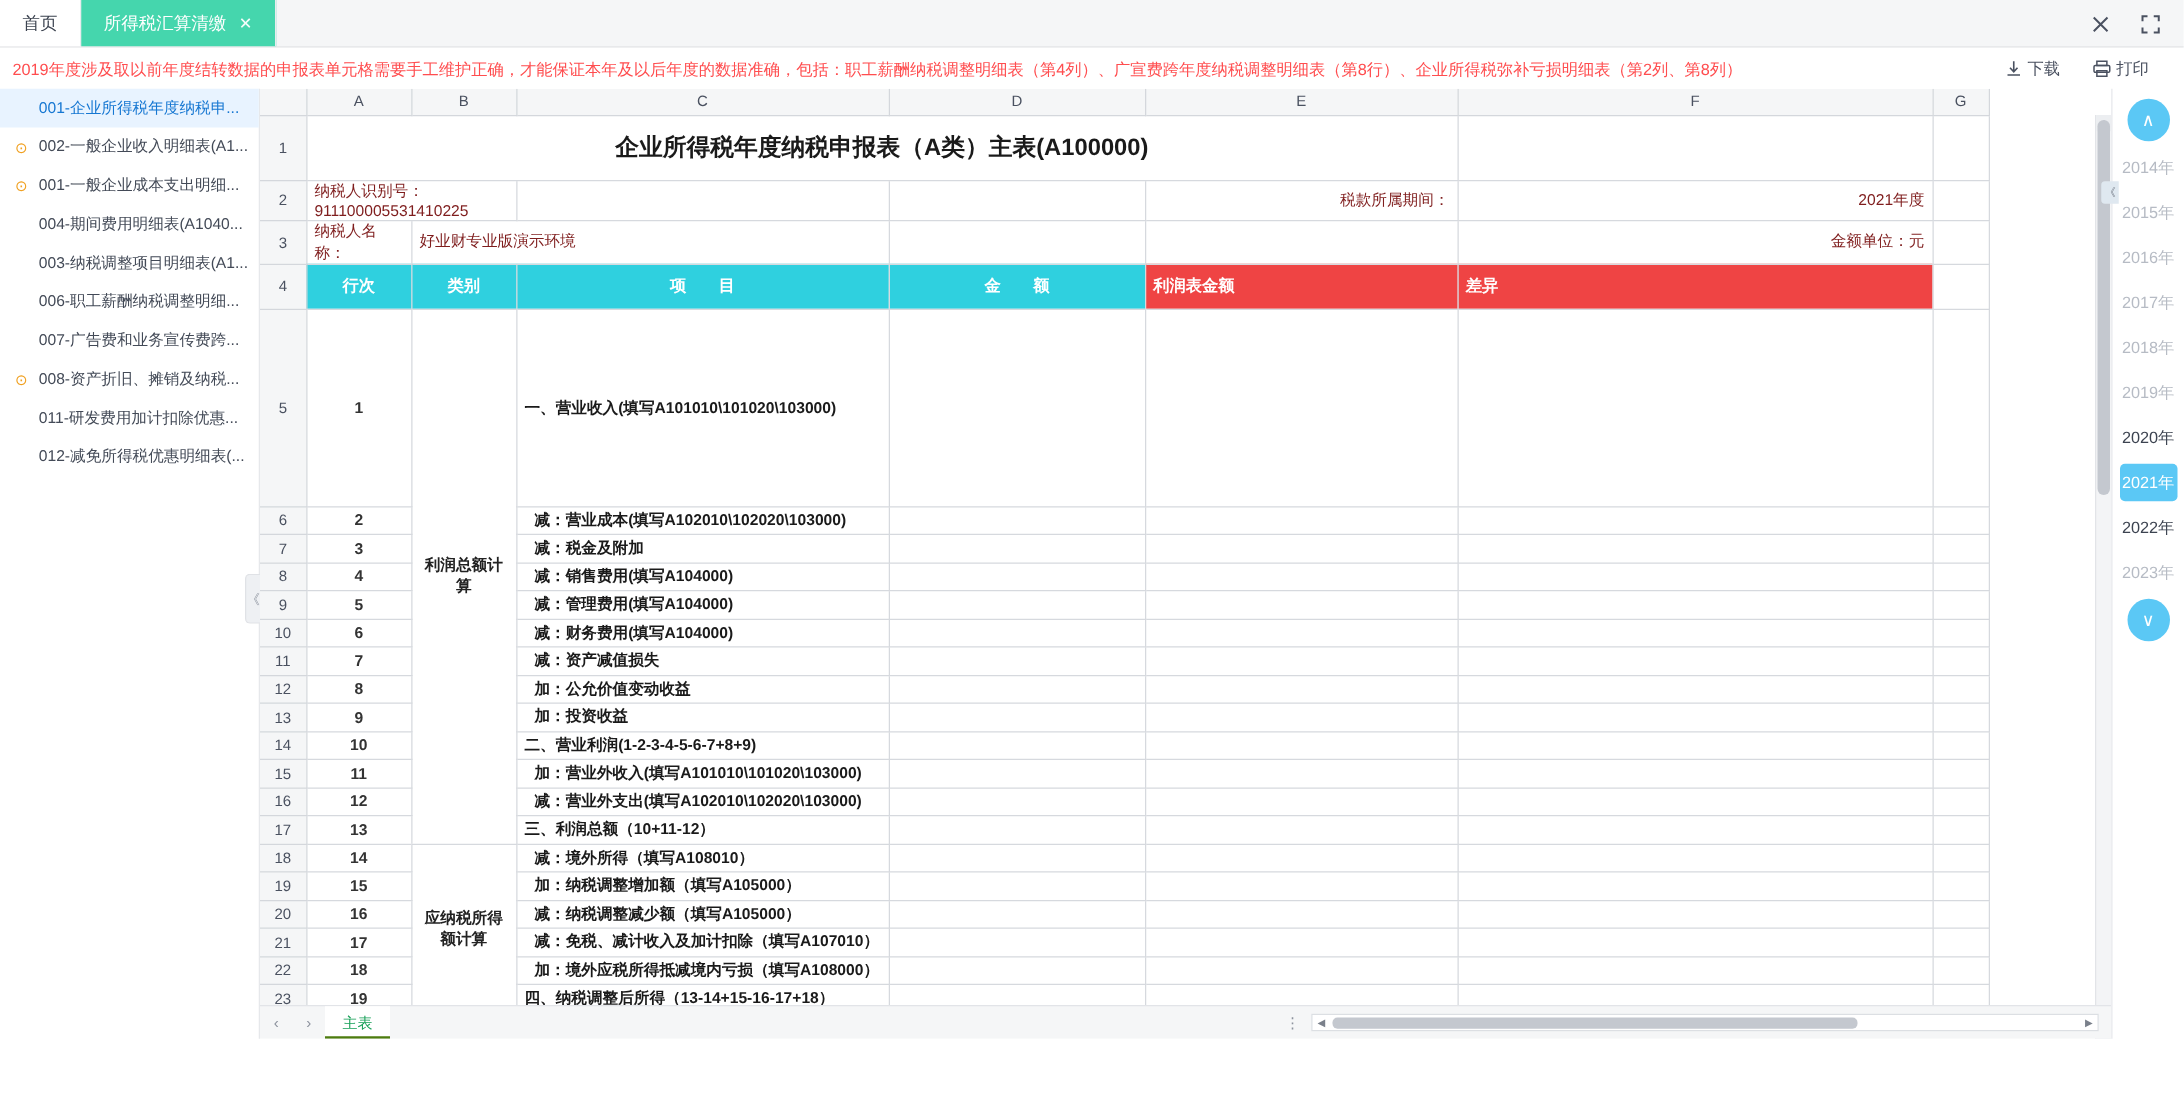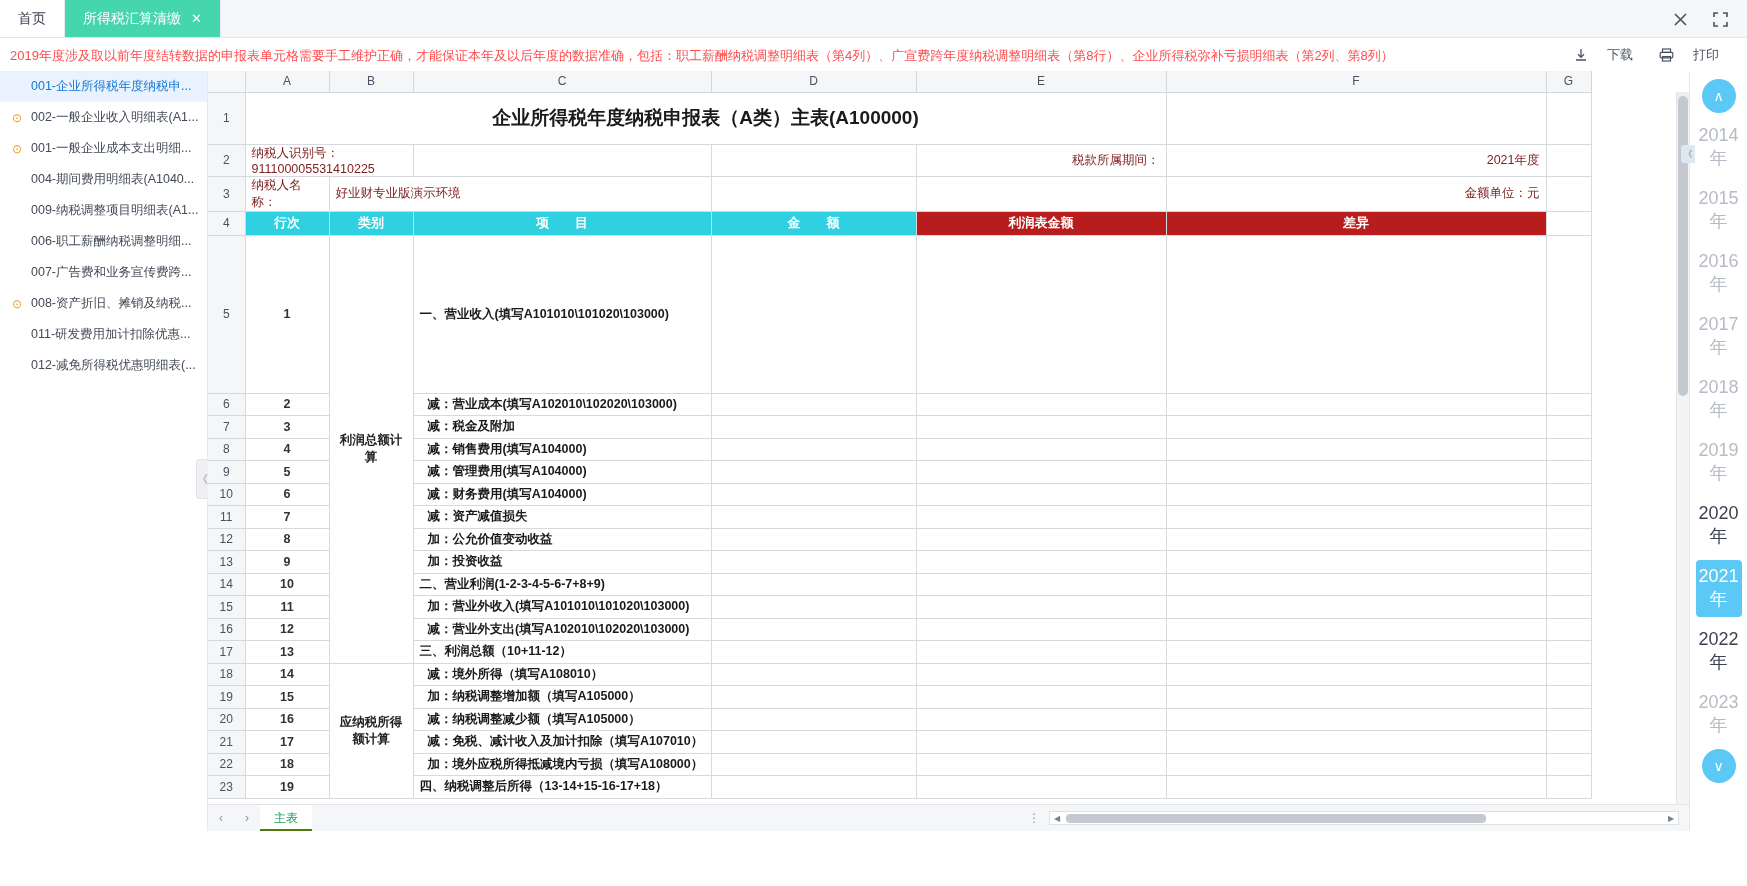--- a/index.html
+++ b/index.html
@@ -36,21 +36,21 @@
   
   .notice-row {
     display:flex; align-items:flex-start; padding:8px 12px 6px 10px; gap:12px;
   }
   .notice {
     color:#ff4d4f; font-size:13px; line-height:19px; max-width:1500px;
   }
   .notice-actions {
     margin-left:auto; display:flex; align-items:center; gap:26px; padding-right:16px; white-space:nowrap;
   }
-  .act { display:flex; align-items:center; gap:19px; font-size:13px; color:#4a5160; cursor:pointer; }
+  .act { display:flex; align-items:center; gap:4px; font-size:13px; color:#4a5160; cursor:pointer; }
   .act svg { display:block; }
 
   
   .body { display:flex; height:760px; position:relative; }
 
   
   .leftnav {
     width:208px; background:#ffffff; border-right:1px solid #e6e8eb; padding-top:0;
     font-size:12.5px; position:relative;
   }
@@ -80,21 +80,21 @@
     width:37px; background:#f5f6f7; border-right:1px solid #d4d7dc; border-bottom:1px solid #d4d7dc;
     text-align:center; color:#4a5160; font-size:12px;
   }
   td.cell { border-right:1px solid #d6d9de; border-bottom:1px solid #d6d9de; padding:0 6px; }
 
   .title-cell { text-align:center; font-size:19px; font-weight:bold; color:#1a1a1a; }
   .lbl { font-size:12.5px; color:#7f1d1d; }
   .right { text-align:right; }
 
   .hdr-cyan { background:#2fd0df; color:#ffffff; font-weight:bold; text-align:center; font-size:13px; }
-  .hdr-green { background:#b91c1c; color:#ffffff; font-weight:bold; text-align:center; font-size:13px;margin-left:13px; }
+  .hdr-green { background:#ef4444; color:#ffffff; font-weight:bold; text-align:left; font-size:13px;margin-left:13px; }
 
   .cat-cell { text-align:center; font-weight:bold; font-size:12.5px; color:#222; }
   .item-cell { font-weight:bold; color:#1a1a1a; font-size:12.5px; }
   .num-cell { text-align:center; font-weight:bold; font-size:12.5px; }
 
   
   .vscroll {
     position:absolute; right:0; top:21px; width:13px; bottom:0; background:#f3f4f6;
     border-left:1px solid #e2e4e8;
   }
@@ -123,21 +123,21 @@
   .yearrail {
     width:58px; background:#ffffff; border-left:1px solid #e6e8eb;
     display:flex; flex-direction:column; align-items:center; padding-top:8px; gap:6px;
     position:relative;
   }
   .rail-btn {
     width:34px; height:34px; border-radius:50%; background:#5bc8f5; color:#fff;
     display:flex; align-items:center; justify-content:center; font-size:14px; cursor:pointer;
   }
   .year {
-    font-size:18px; color:#b6bbc4; padding:6px 0; width:46px; text-align:center; cursor:pointer;
+    font-size:13px; color:#b6bbc4; padding:6px 0; width:46px; text-align:center; cursor:pointer;
   }
   .year.dark { color:#3c4350; }
   .year.sel { background:#5bc8f5; color:#ffffff; border-radius:4px; }
   .rail-edge {
     position:absolute; left:-9px; top:74px; width:14px; height:18px; background:#dfe8f0;
     border-radius:3px 0 0 3px; display:flex; align-items:center; justify-content:center;
     font-size:9px; color:#6c737f;
   }
 </style>
 </head>
@@ -201,21 +201,21 @@
       <div class="nav-item">
         <span class="warn">⊙</span>
         <span class="nm">001-一般企业成本支出明细...</span>
       </div>
       <div class="nav-item">
         <span class="warn"></span>
         <span class="nm">004-期间费用明细表(A1040...</span>
       </div>
       <div class="nav-item">
         <span class="warn"></span>
-        <span class="nm">009-纳税调整项目明细表(A1...</span>
+        <span class="nm">003-纳税调整项目明细表(A1...</span>
       </div>
       <div class="nav-item">
         <span class="warn"></span>
         <span class="nm">006-职工薪酬纳税调整明细...</span>
       </div>
       <div class="nav-item">
         <span class="warn"></span>
         <span class="nm">007-广告费和业务宣传费跨...</span>
       </div>
       <div class="nav-item">
@@ -279,21 +279,21 @@
           <td class="cell lbl" style="height:22px">纳税人名称：</td>
           <td class="cell lbl" colspan="2">好业财专业版演示环境</td>
           <td class="cell"></td>
           <td class="cell"></td>
           <td class="cell lbl right">金额单位：元</td>
           <td class="cell"></td>
         </tr>
 
         <tr>
           <td class="rowhead">4</td>
-          <td class="cell hdr-cyan" style="height:24px">行次</td>
+          <td class="cell hdr-cyan" style="height:36px">行次</td>
           <td class="cell hdr-cyan">类别</td>
           <td class="cell hdr-cyan">项　　目</td>
           <td class="cell hdr-cyan">金　　额</td>
           <td class="cell hdr-green">利润表金额</td>
           <td class="cell hdr-green">差异</td>
           <td class="cell"></td>
         </tr>
 
         <tr>
           <td class="rowhead" style="height:158px">5</td>

